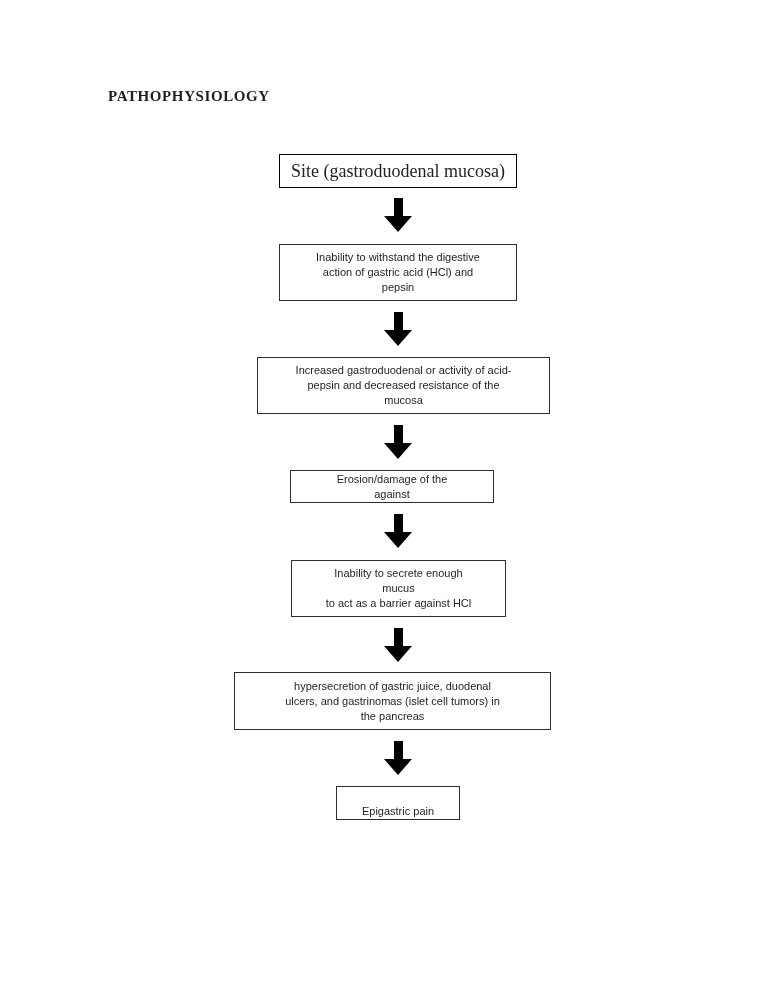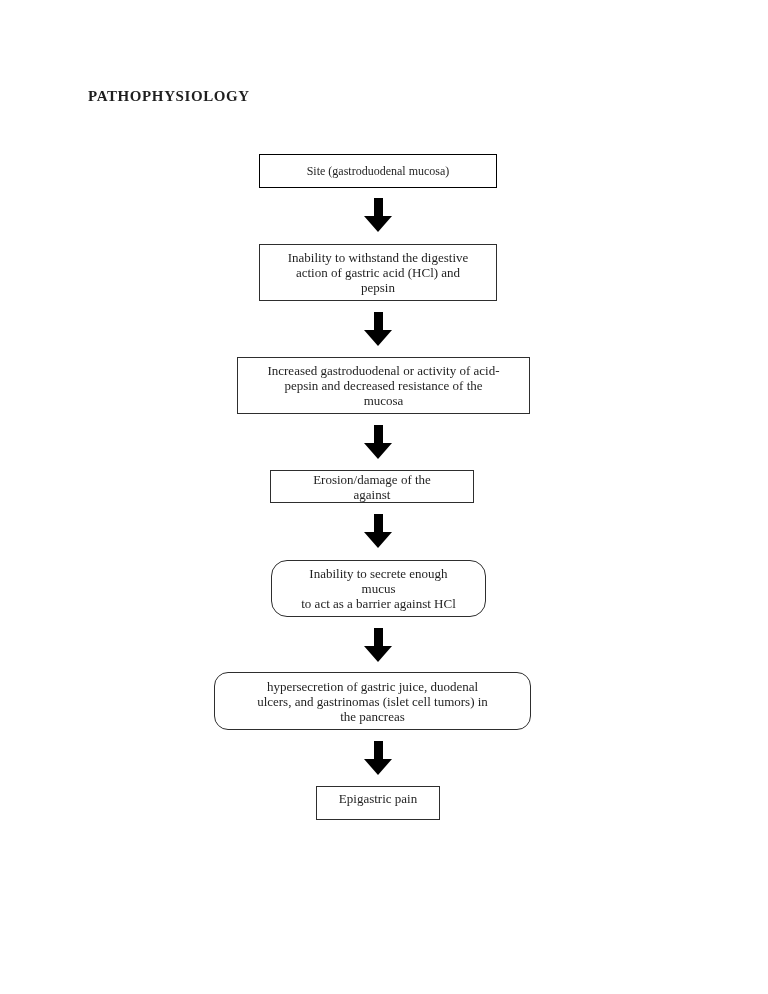--- a/index.html
+++ b/index.html
@@ -7,20 +7,21 @@
     padding: 0;
     background: #ffffff;
   }
   .page {
     position: relative;
     width: 696px;
     height: 994px;
     background: var(--page-bg, #ffffff);
     overflow: hidden;
     font-family: "Liberation Sans", sans-serif;
+    margin-left: 20px;
   }
   .title {
     position: absolute;
     left: 88px;
     top: 88px;
     margin: 0;
     font-family: "Liberation Serif", serif;
     font-weight: bold;
     font-size: 15px;
     letter-spacing: 0.6px;
@@ -29,34 +30,34 @@
   .node {
     position: absolute;
     box-sizing: border-box;
     border: 1.5px solid var(--border-color, #2e2e2e);
     background: #ffffff;
     display: flex;
     align-items: center;
     justify-content: center;
     text-align: center;
     white-space: pre-line;
-    font-family: Liberation Serif, serif;
-    font-size: 13px;
+    font-family: Liberation Sans, sans-serif;
+    font-size: 11px;
     line-height: 15px;
     color: var(--text-color, #222222);
     padding: 1px 4px;
   }
   .node.serif {
     font-family: "Liberation Serif", serif;
-    font-size: 12px;
+    font-size: 18px;
     border-color: var(--border-dark, #000000);
   }
   .node.top-aligned {
     align-items: flex-start;
-    padding-top: 4px;
+    padding-top: 17px;
   }
   .arrow {
     position: absolute;
     left: 364px;
     width: 28px;
     height: 34px;
     display: flex;
     flex-direction: column;
     align-items: center;
   }
@@ -106,30 +107,30 @@
   </div>
 
   <div class="node" style="left:270px; top:470px; width:204px; height:33px;">Erosion/damage of the
 against</div>
 
   <div class="arrow" style="top:514px;">
     <span class="stem"></span>
     <span class="head"></span>
   </div>
 
-  <div class="node" style="left:271px; top:560px; width:215px; height:57px;border-radius:16px;">Inability to secrete enough
+  <div class="node" style="left:271px; top:560px; width:215px; height:57px;">Inability to secrete enough
 mucus
 to act as a barrier against HCl</div>
 
   <div class="arrow" style="top:628px;">
     <span class="stem"></span>
     <span class="head"></span>
   </div>
 
-  <div class="node" style="left:214px; top:672px; width:317px; height:58px;border-radius:14px;">hypersecretion of gastric juice, duodenal
+  <div class="node" style="left:214px; top:672px; width:317px; height:58px;">hypersecretion of gastric juice, duodenal
 ulcers, and gastrinomas (islet cell tumors) in
 the pancreas</div>
 
   <div class="arrow" style="top:741px;">
     <span class="stem"></span>
     <span class="head"></span>
   </div>
 
   <div class="node top-aligned" style="left:316px; top:786px; width:124px; height:34px;">Epigastric pain</div>
 

